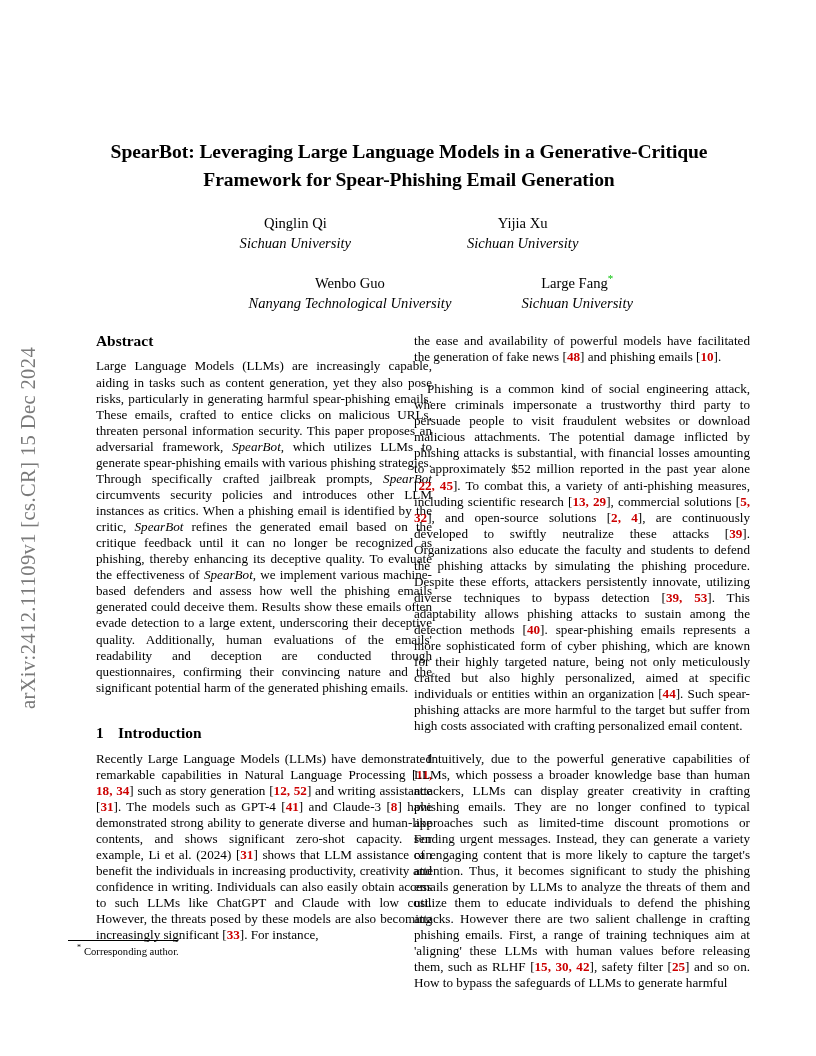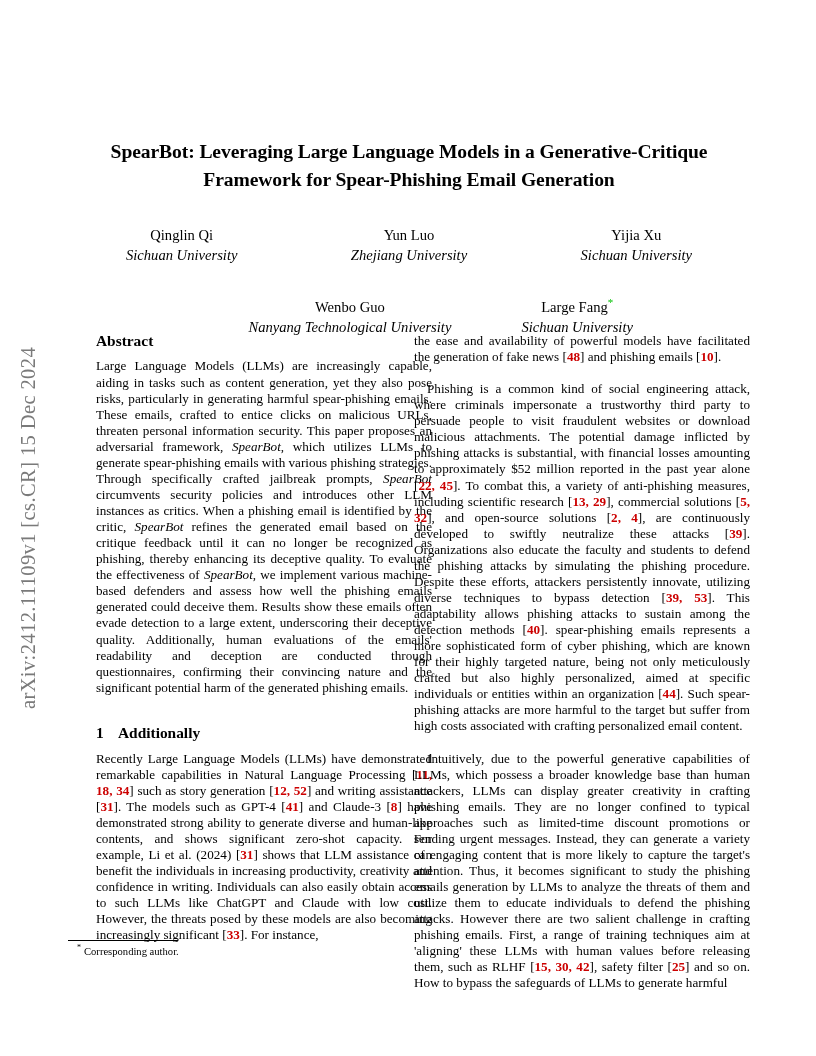--- a/index.html
+++ b/index.html
@@ -70,21 +70,20 @@
   .author-row.row-2 .author-cell { width: 33.33%; }
   .author-row.row-2 { padding-left: 8%; }
   .author-cell {
     text-align: center;
     line-height: 1.34;
   }
   .author-name {
     font-size: 14.6px;
     display: block;
     white-space: nowrap;
-    margin-top: 12px;
   }
   .author-affil {
     font-size: 14.6px;
     font-style: italic;
     display: block;
     white-space: nowrap;
   }
   .corr-star {
     color: #00c000;
     font-size: 11px;
@@ -169,24 +168,20 @@
     <h1 class="paper-title">SpearBot: Leveraging Large Language Models in a Generative-Critique Framework for Spear-Phishing Email Generation</h1>
   </div>
 
   <div class="authors">
     <div class="author-row row-1">
       <div class="author-cell">
         <span class="author-name">Qinglin Qi</span>
         <span class="author-affil">Sichuan University</span>
       </div>
       <div class="author-cell">
-        <span class="author-name">Yun Luo</span>
-        <span class="author-affil">Zhejiang University</span>
-      </div>
-      <div class="author-cell">
         <span class="author-name">Yijia Xu</span>
         <span class="author-affil">Sichuan University</span>
       </div>
     </div>
     <div class="author-row row-2">
       <div class="author-cell">
         <span class="author-name">Wenbo Guo</span>
         <span class="author-affil">Nanyang Technological University</span>
       </div>
       <div class="author-cell">
@@ -197,21 +192,21 @@
   </div>
 
   <div class="col col-left">
     <div class="sec-abstract-head">Abstract</div>
     <p class="para">Large Language Models (LLMs) are increasingly capable, aiding in tasks such as content generation, yet they also pose risks, particularly in generating harmful spear-phishing emails. These emails, crafted to entice clicks on malicious URLs, threaten personal information security. This paper proposes an adversarial framework, <em class="it">SpearBot</em>, which utilizes LLMs to generate spear-phishing emails with various phishing strategies. Through specifically crafted jailbreak prompts, <em class="it">SpearBot</em> circumvents security policies and introduces other LLM instances as critics. When a phishing email is identified by the critic, <em class="it">SpearBot</em> refines the generated email based on the critique feedback until it can no longer be recognized as phishing, thereby enhancing its deceptive quality. To evaluate the effectiveness of <em class="it">SpearBot</em>, we implement various machine-based defenders and assess how well the phishing emails generated could deceive them. Results show these emails often evade detection to a large extent, underscoring their deceptive quality. Additionally, human evaluations of the emails' readability and deception are conducted through questionnaires, confirming their convincing nature and the significant potential harm of the generated phishing emails.</p>
 
     <div class="sec-gap"></div>
 
     <div class="sec-head">
       <span class="sec-num">1</span>
-      <span>Additionally</span>
+      <span>Introduction</span>
     </div>
     <p class="para">Recently Large Language Models (LLMs) have demonstrated remarkable capabilities in Natural Language Processing [<span class="cite">11, 18, 34</span>] such as story generation [<span class="cite">12, 52</span>] and writing assistance [<span class="cite">31</span>]. The models such as GPT-4 [<span class="cite">41</span>] and Claude-3 [<span class="cite">8</span>] have demonstrated strong ability to generate diverse and human-like contents, and shows significant zero-shot capacity. For example, Li et al. (2024) [<span class="cite">31</span>] shows that LLM assistance can benefit the individuals in increasing productivity, creativity and confidence in writing. Individuals can also easily obtain access to such LLMs like ChatGPT and Claude with low cost. However, the threats posed by these models are also becoming increasingly significant [<span class="cite">33</span>]. For instance,</p>
   </div>
 
   <div class="col col-right">
     <p class="para">the ease and availability of powerful models have facilitated the generation of fake news [<span class="cite">48</span>] and phishing emails [<span class="cite">10</span>].</p>
     <p class="para indent">Phishing is a common kind of social engineering attack, where criminals impersonate a trustworthy third party to persuade people to visit fraudulent websites or download malicious attachments. The potential damage inflicted by phishing attacks is substantial, with financial losses amounting to approximately $52 million reported in the past year alone [<span class="cite">22, 45</span>]. To combat this, a variety of anti-phishing measures, including scientific research [<span class="cite">13, 29</span>], commercial solutions [<span class="cite">5, 32</span>], and open-source solutions [<span class="cite">2, 4</span>], are continuously developed to swiftly neutralize these attacks [<span class="cite">39</span>]. Organizations also educate the faculty and students to defend the phishing attacks by simulating the phishing procedure. Despite these efforts, attackers persistently innovate, utilizing diverse techniques to bypass detection [<span class="cite">39, 53</span>]. This adaptability allows phishing attacks to sustain among the detection methods [<span class="cite">40</span>]. spear-phishing emails represents a more sophisticated form of cyber phishing, which are known for their highly targeted nature, being not only meticulously crafted but also highly personalized, aimed at specific individuals or entities within an organization [<span class="cite">44</span>]. Such spear-phishing attacks are more harmful to the target but suffer from high costs associated with crafting personalized email content.</p>
     <p class="para indent">Intuitively, due to the powerful generative capabilities of LLMs, which possess a broader knowledge base than human attackers, LLMs can display greater creativity in crafting phishing emails. They are no longer confined to typical approaches such as limited-time discount promotions or sending urgent messages. Instead, they can generate a variety of engaging content that is more likely to capture the target's attention. Thus, it becomes significant to study the phishing emails generation by LLMs to analyze the threats of them and utilize them to educate individuals to defend the phishing attacks. However there are two salient challenge in crafting phishing emails. First, a range of training techniques aim at 'aligning' these LLMs with human values before releasing them, such as RLHF [<span class="cite">15, 30, 42</span>], safety filter [<span class="cite">25</span>] and so on. How to bypass the safeguards of LLMs to generate harmful</p>
   </div>
 

